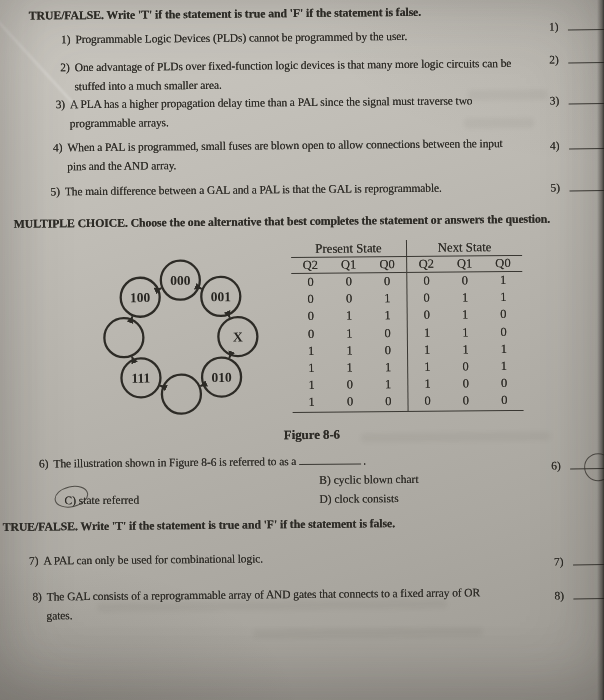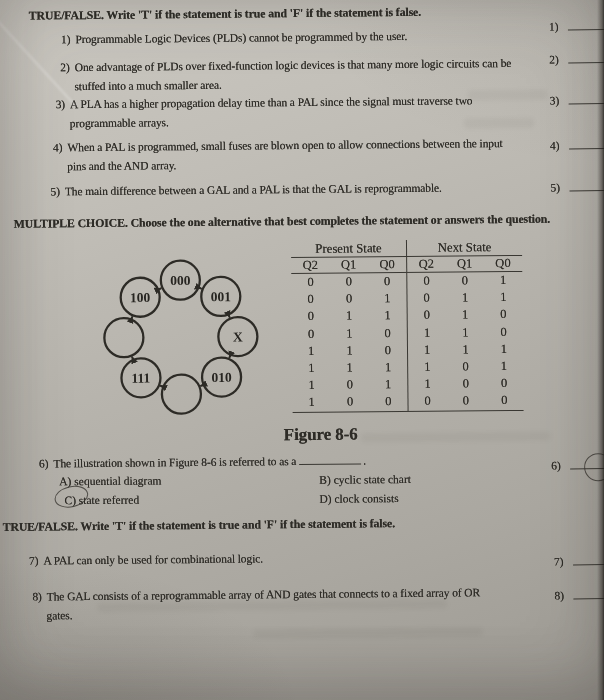--- a/index.html
+++ b/index.html
@@ -195,25 +195,24 @@
         <circle cx="123.30508652763322" cy="125.30508652763321" r="19.5" class="node"></circle>
         <text x="123.30508652763322" y="130.1050865276332" class="nlabel">010</text>
         <circle cx="83" cy="142" r="19.5" class="node"></circle>
         <circle cx="42.69491347236679" cy="125.30508652763322" r="19.5" class="node"></circle>
         <text x="42.69491347236679" y="130.10508652763323" class="nlabel">111</text>
         <circle cx="26" cy="85" r="19.5" class="node"></circle>
         <circle cx="42.69491347236679" cy="44.694913472366785" r="19.5" class="node"></circle>
         <text x="42.69491347236679" y="49.49491347236678" class="nlabel">100</text>
       </svg>
 
-    <div class="txt hd" style="left:283px;top:425px;font-size:17px">Figure 8-6</div>
+    <div class="txt hd" style="left:283px;top:425px;font-size:13px">Figure 8-6</div>
 
     <div class="txt" style="left:38px;top:452px"><span class="qnum">6)</span><span>The illustration shown in Figure 8-6 is referred to as a</span><span class="u6"></span><span>.</span></div>
-    <div class="opt" style="left:58px;top:471px">A) sequential diagram</div>
-    <div class="opt" style="left:318px;top:472px">B) cyclic state chart</div>
+    <div class="opt" style="left:318px;top:472px">B) cyclic blown chart</div>
     <div class="opt" style="left:63px;top:490px">C) state referred</div>
     <div class="opt" style="left:318px;top:491px">D) clock consists</div>
     <div class="ans" style="left:550px;top:460px"><span>6)</span><span class="aline"></span></div>
 
     <div class="cmark" id="mark-c"></div>
     <div class="cmark" id="mark-a6"></div>
 
     <div class="txt hd" style="left:1px;top:515px">TRUE/FALSE.  Write 'T' if the statement is true and 'F' if the statement is false.</div>
 
     <div class="txt" style="left:27px;top:549px"><span class="qnum">7)</span><span>A PAL can only be used for combinational logic.</span></div>

